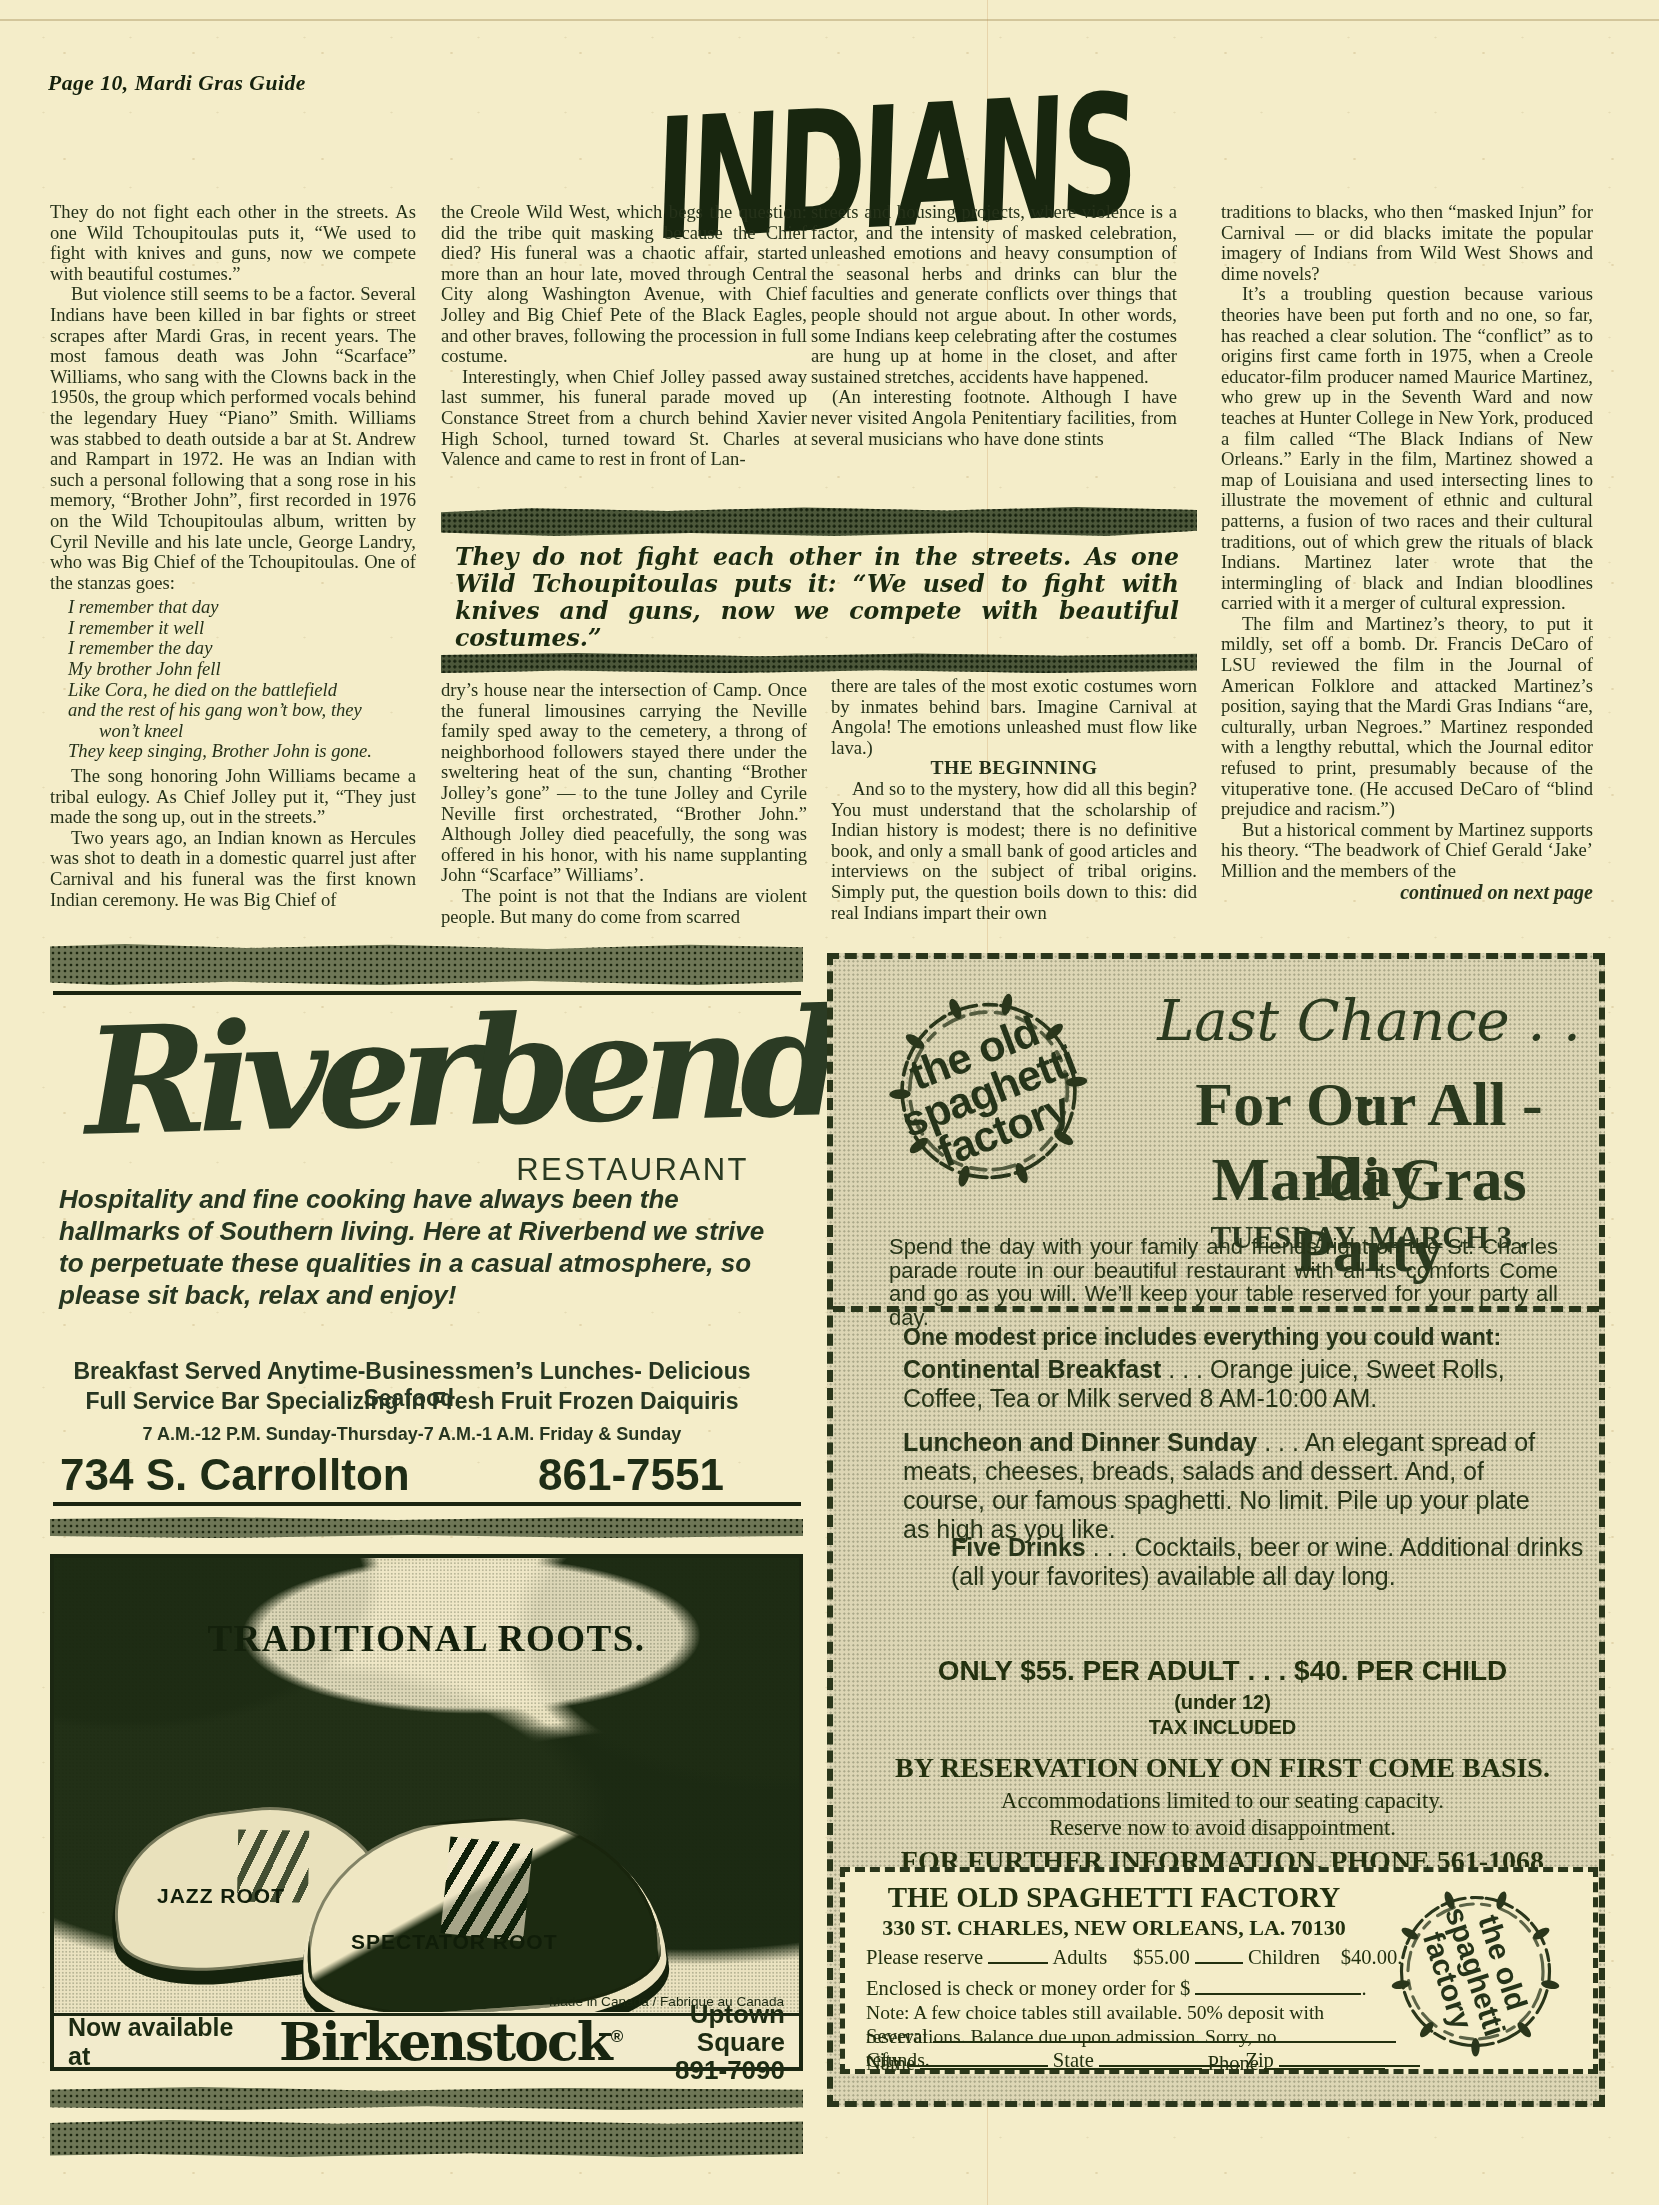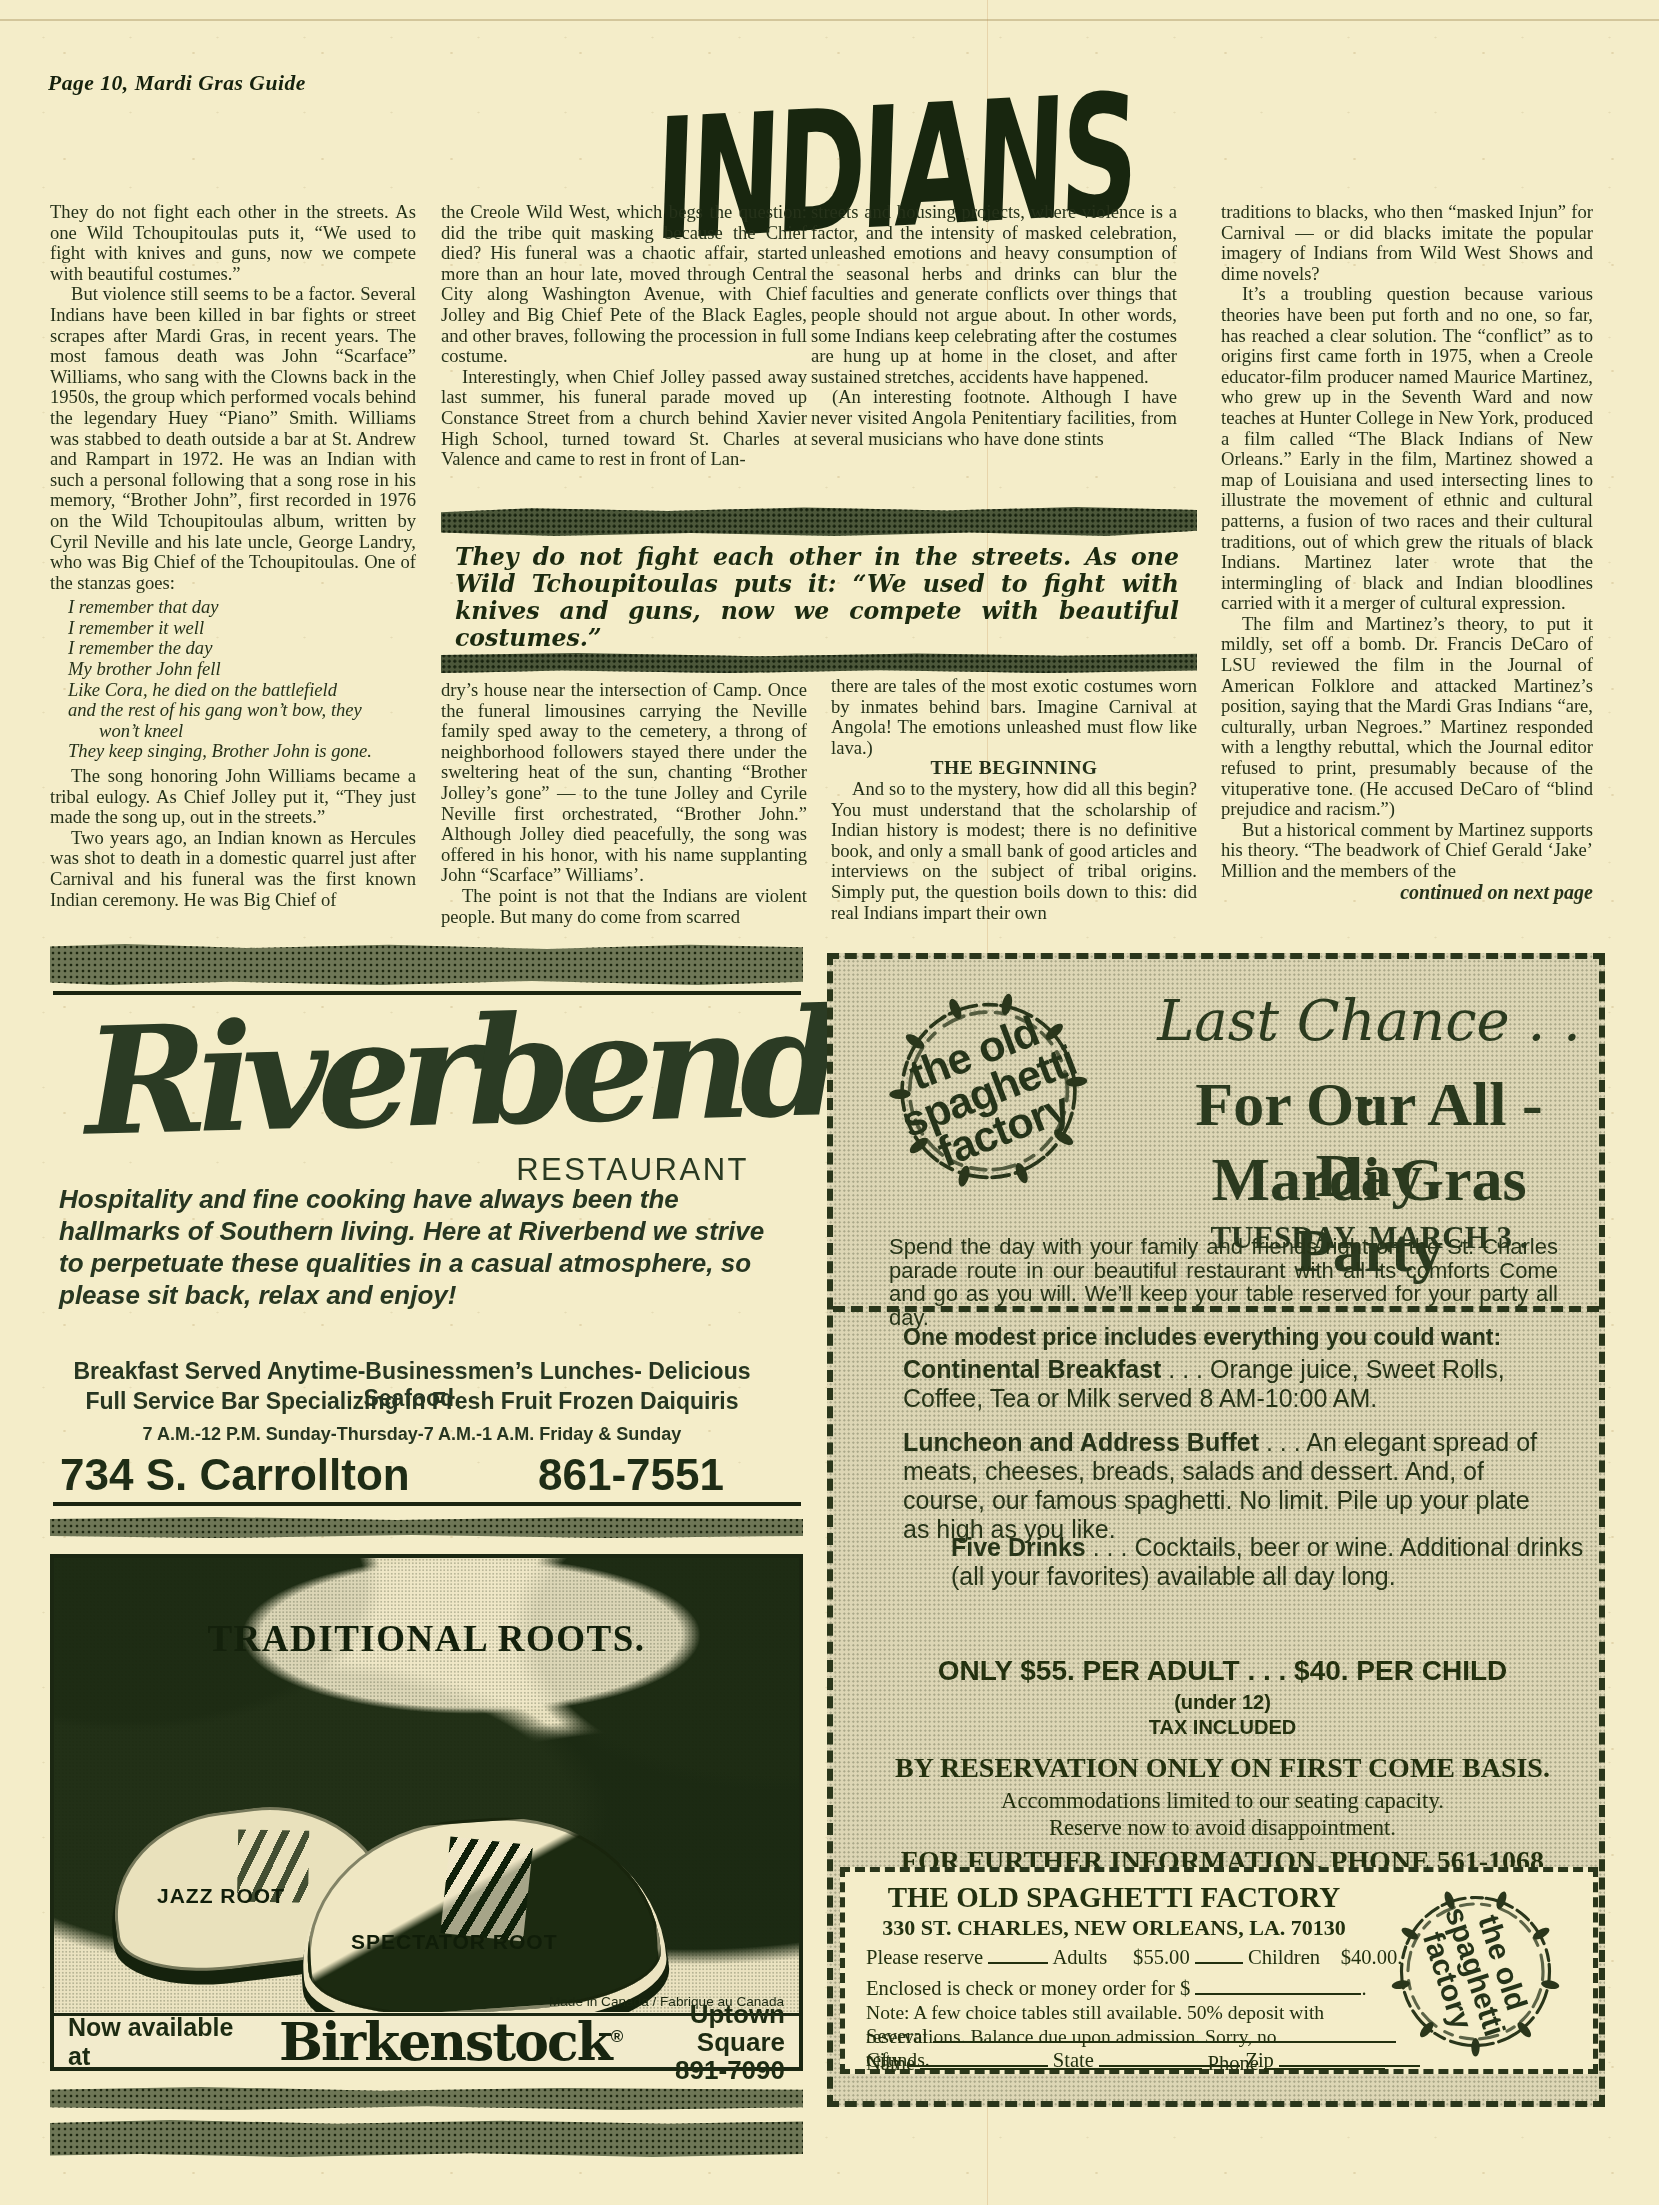--- a/index.html
+++ b/index.html
@@ -273,21 +273,21 @@
     </div>
     <div class="spag-h1">Last Chance . . .</div>
     <div class="spag-h2">For Our All - Day</div>
     <div class="spag-h3">Mardi Gras Party</div>
     <div class="spag-date">TUESDAY, MARCH 3 .</div>
     <div class="spag-intro">Spend the day with your family and friends right on the St. Charles parade route in our beautiful restaurant with all its comforts Come and go as you will. We’ll keep your table reserved for your party all day.</div>
     <div class="spag-divider"></div>
 
     <div class="menu m0">One modest price includes everything you could want:</div>
     <div class="menu m1"><b>Continental Breakfast</b><span> . . . </span><span>Orange juice, Sweet Rolls, Coffee, Tea or Milk served 8 AM-10:00 AM.</span></div>
-    <div class="menu m2"><b>Luncheon and Address Buffet</b><span> . . . </span><span>An elegant spread of meats, cheeses, breads, salads and dessert. And, of course, our famous spaghetti. No limit. Pile up your plate as high as you like.</span></div>
+    <div class="menu m2"><b>Luncheon and Dinner Sunday</b><span> . . . </span><span>An elegant spread of meats, cheeses, breads, salads and dessert. And, of course, our famous spaghetti. No limit. Pile up your plate as high as you like.</span></div>
     <div class="menu m3"><b>Five Drinks</b><span> . . . </span><span>Cocktails, beer or wine. Additional drinks (all your favorites) available all day long.</span></div>
 
     <div class="spag-c price">ONLY $55. PER ADULT . . . $40. PER CHILD</div>
     <div class="spag-c under12">(under 12)</div>
     <div class="spag-c taxinc">TAX INCLUDED</div>
     <div class="spag-c byres">BY RESERVATION ONLY ON FIRST COME BASIS.</div>
     <div class="spag-c accom">Accommodations limited to our seating capacity.</div>
     <div class="spag-c resnow">Reserve now to avoid disappointment.</div>
     <div class="spag-c info">FOR FURTHER INFORMATION, PHONE 561-1068</div>
 

